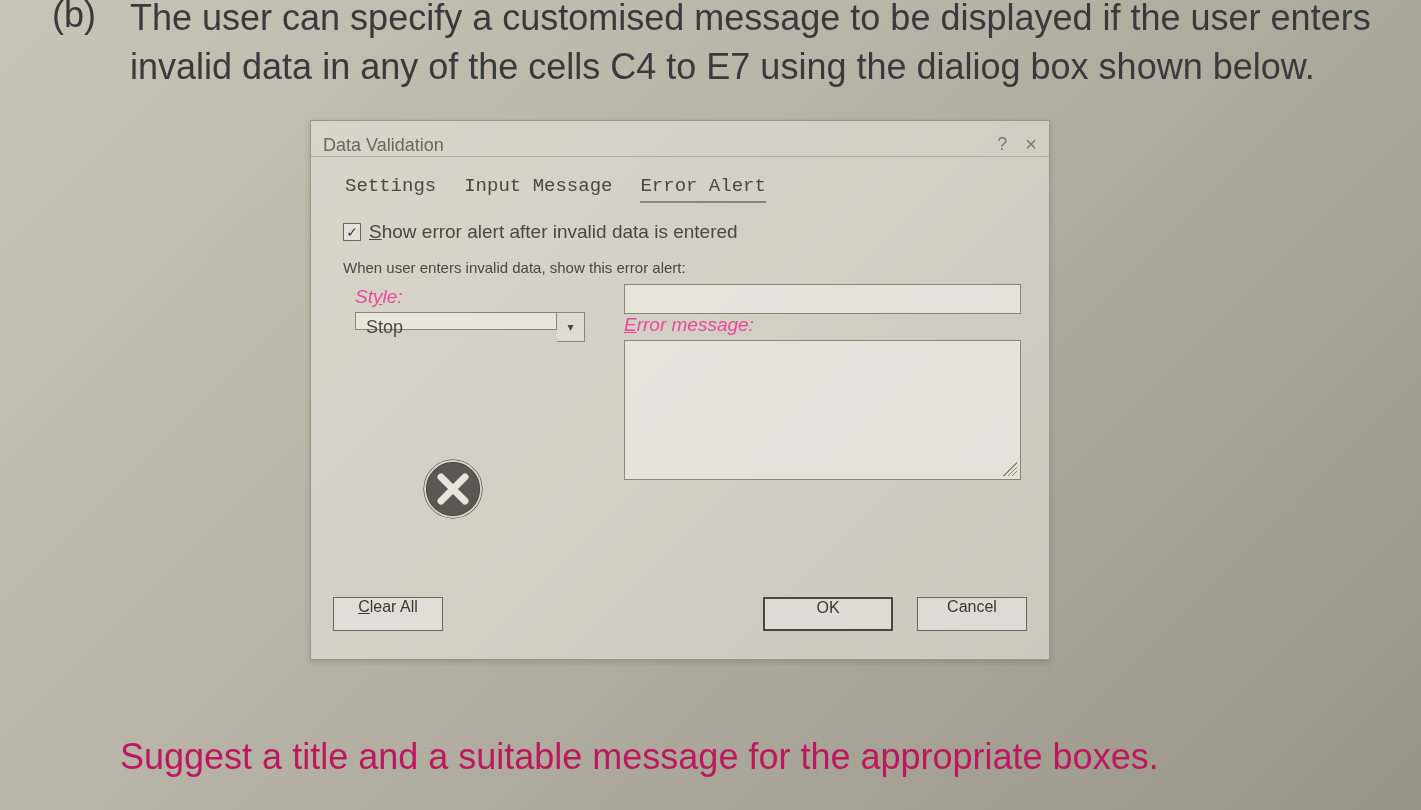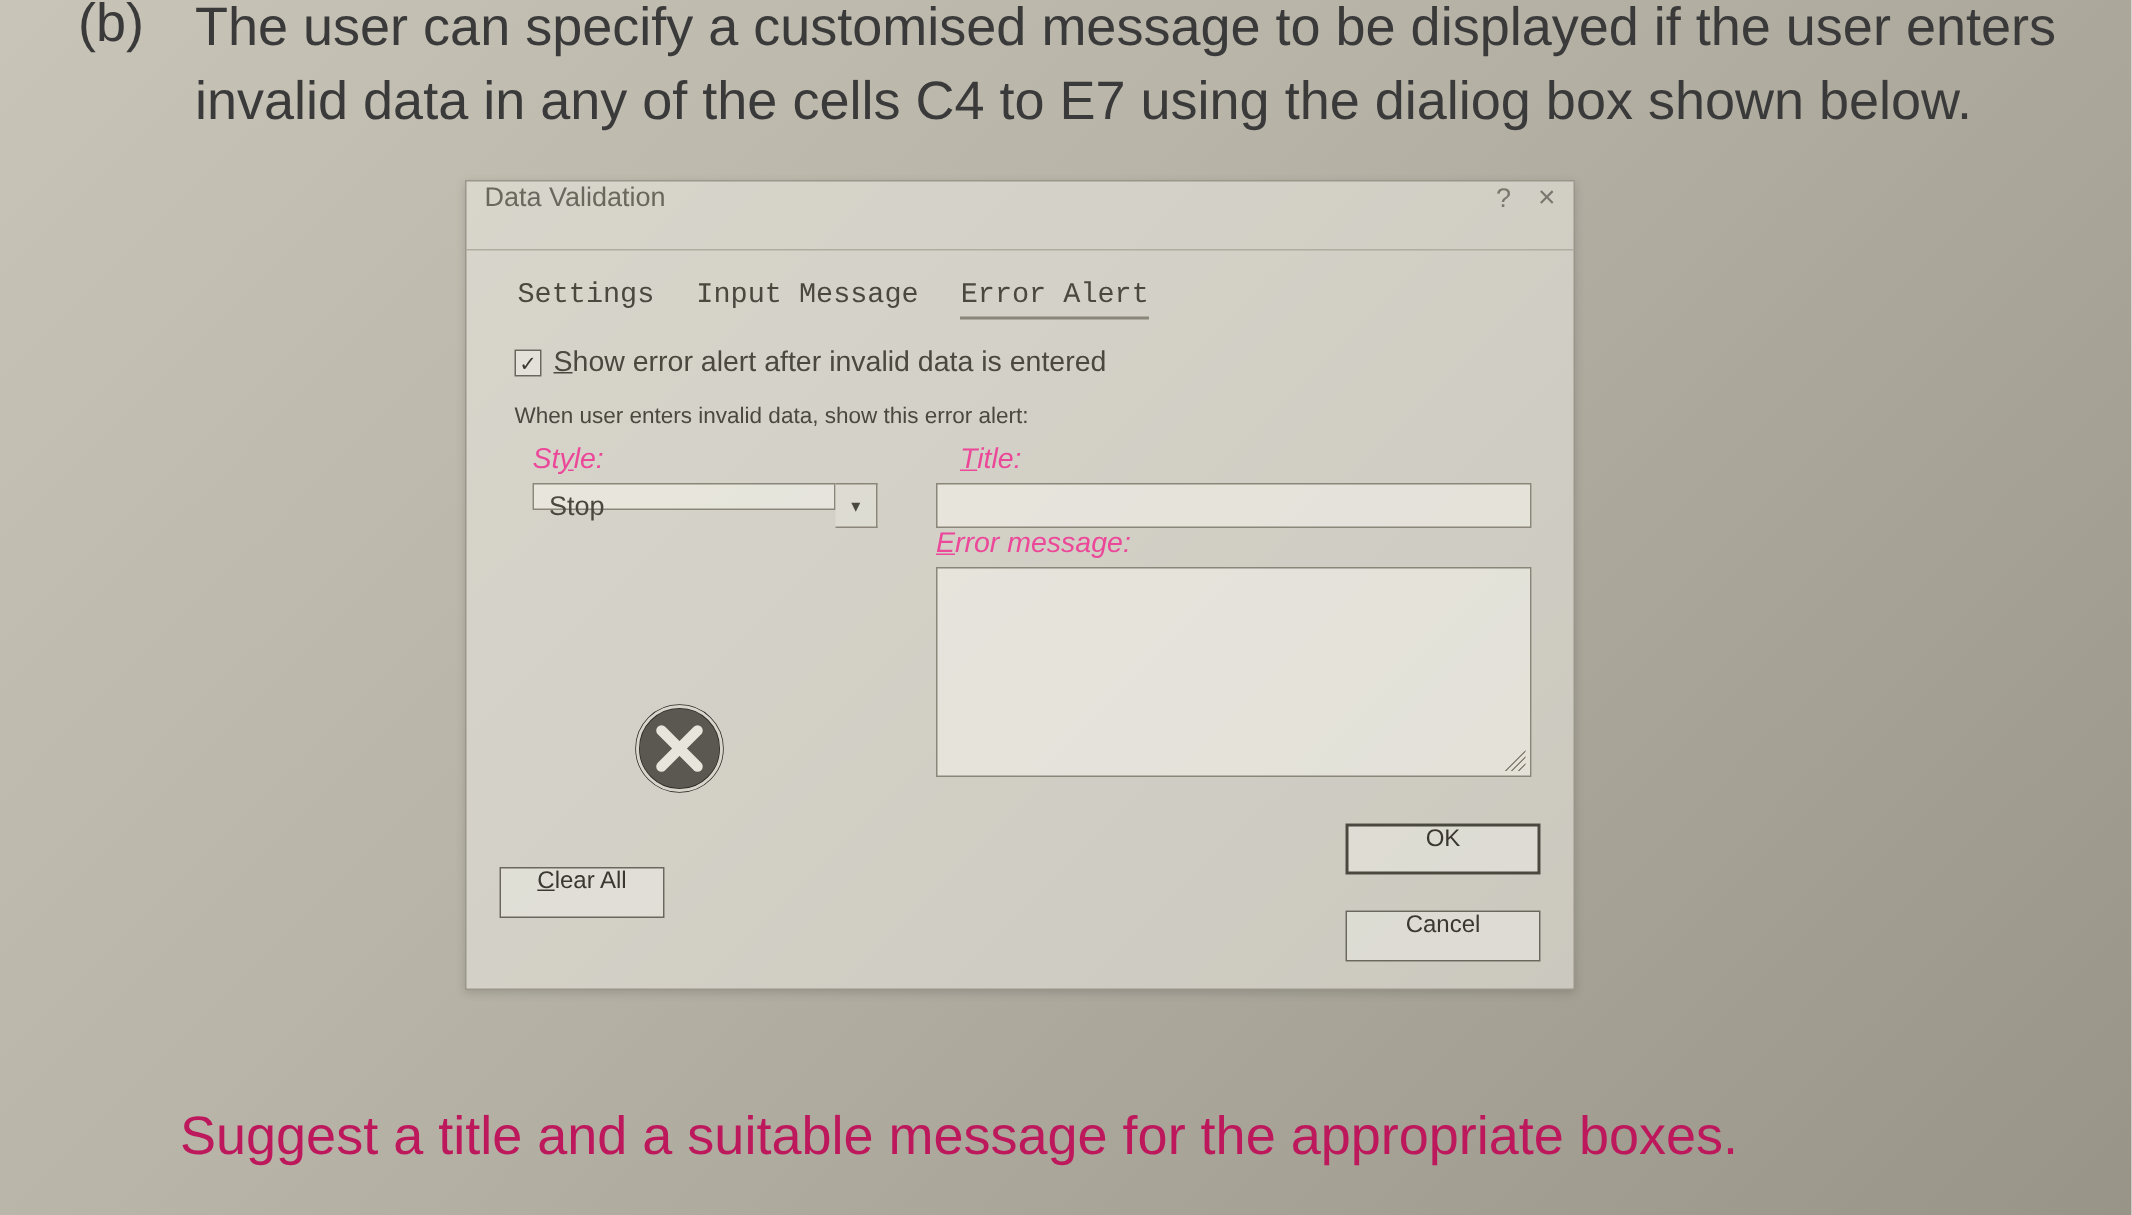--- a/index.html
+++ b/index.html
@@ -41,23 +41,23 @@
     top: 120px;
     left: 310px;
     width: 740px;
     height: 540px;
     background: rgba(235,233,225,0.55);
     border: 1px solid #9a968a;
     box-shadow: 0 2px 6px rgba(0,0,0,0.15);
     filter: blur(0.3px);
   }
   .dialog-titlebar {
-    height: 46px;
+    height: 36px;
     display: flex;
-    align-items: flex-start;
+    align-items: flex-end;
     justify-content: space-between;
     padding: 0 12px;
     border-bottom: 1px solid #b0ac9f;
   }
   .dialog-title {
     font-size: 18px;
     color: #6a685e;
     font-weight: 400;
   }
   .titlebar-right { display:flex; gap:18px; align-items:center; }
@@ -149,21 +149,21 @@
     top: 300px;
   }
   .stop-icon-svg { display:block; }
   .dialog-footer {
     position:absolute;
     left: 22px; right: 22px; bottom: 22px;
     display:flex;
     justify-content: space-between;
     align-items: center;
   }
-  .footer-right { display:flex; gap: 24px; flex-direction: column; }
+  .footer-right { display:flex; gap: 24px; }
   .btn {
     min-width: 110px;
     height: 34px;
     border: 1.5px solid #6a685e;
     background: rgba(235,233,225,0.55);
     display:flex; align-items:flex-start; justify-content:center;
     font-size: 16px;
     color:#3a3830;
   }
   .btn.primary { border: 2.5px solid #4a483f; min-width:130px; }
@@ -214,23 +214,20 @@
       <div class="col-left">
         <div class="field-label">
           <span>St</span><span class="u">y</span><span>le:</span>
         </div>
         <div class="combo">
           <div class="combo-text">Stop</div>
           <div class="combo-btn">▾</div>
         </div>
       </div>
       <div class="col-right">
-        <div class="field-label">
-          <span class="u">T</span><span>itle:</span>
-        </div>
         <div class="text-input"></div>
 
         <div class="field-label" style="padding-top:0; padding-left:0;">
           <span class="u">E</span><span>rror message:</span>
         </div>
         <div class="textarea">
           <span></span>
           <div class="resize-grip"></div>
         </div>
       </div>

